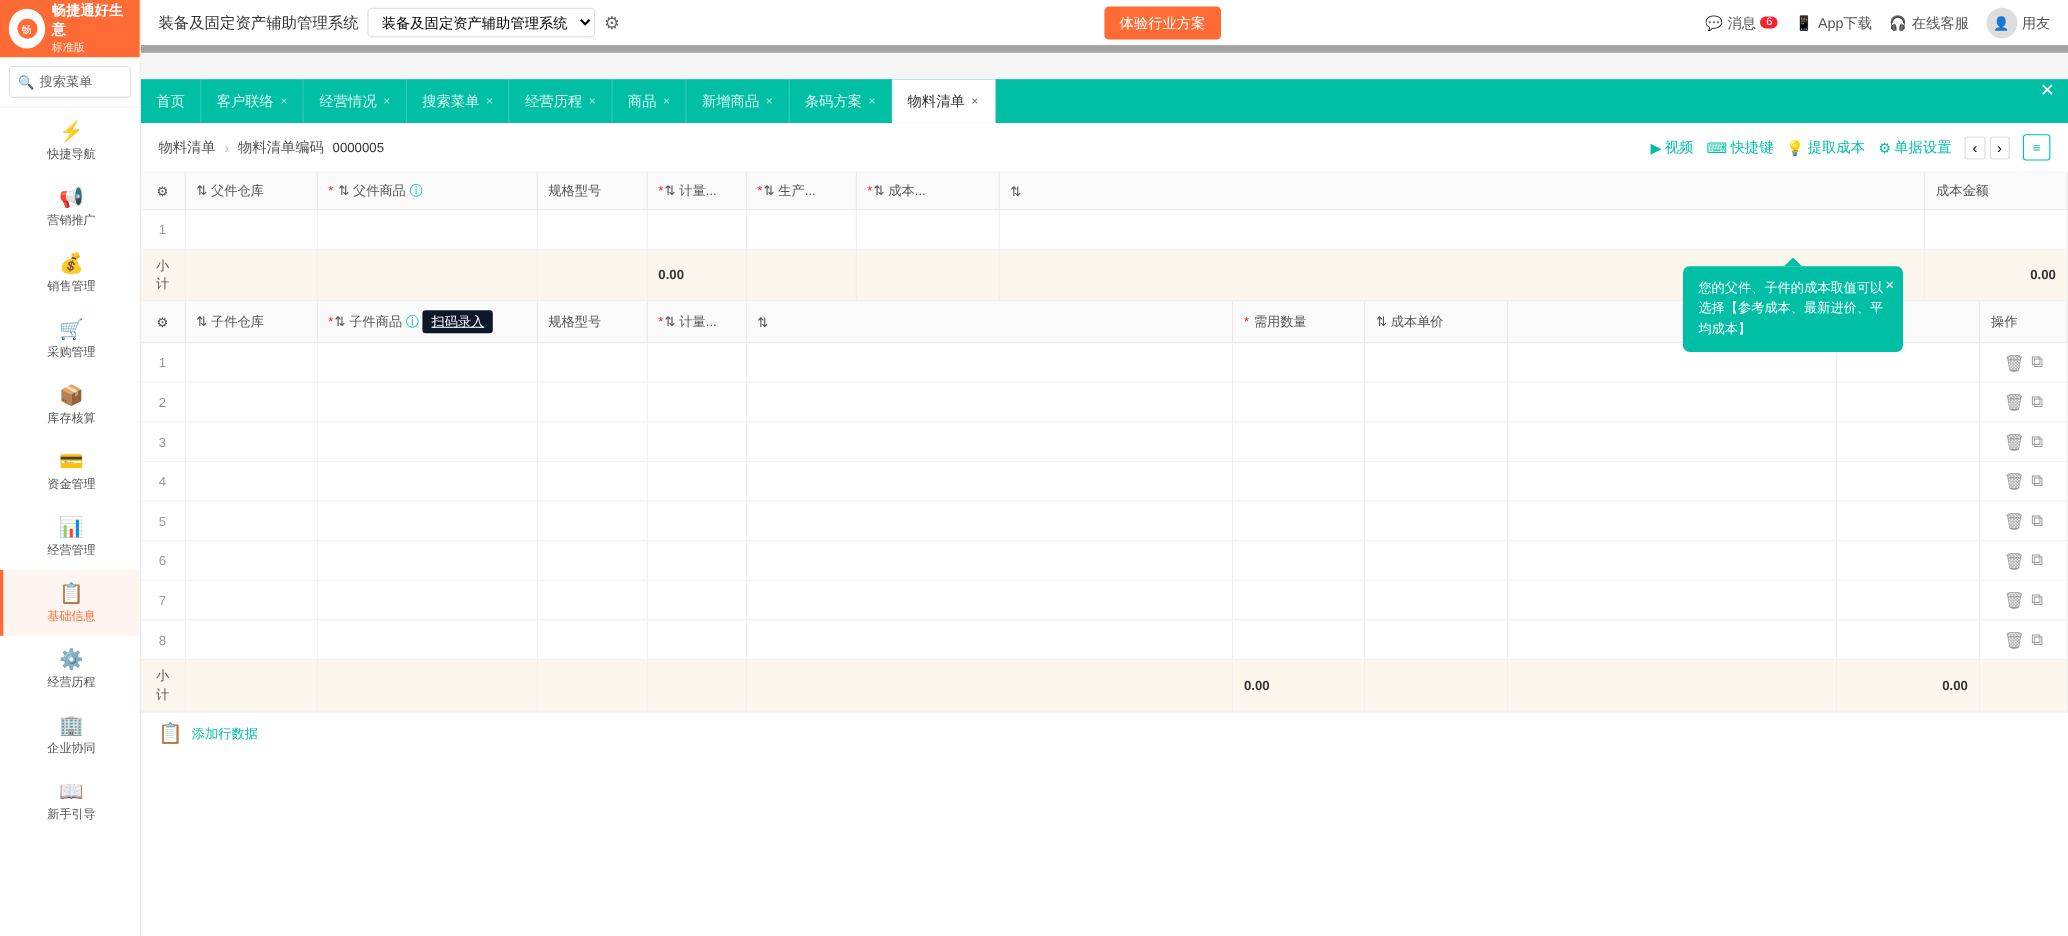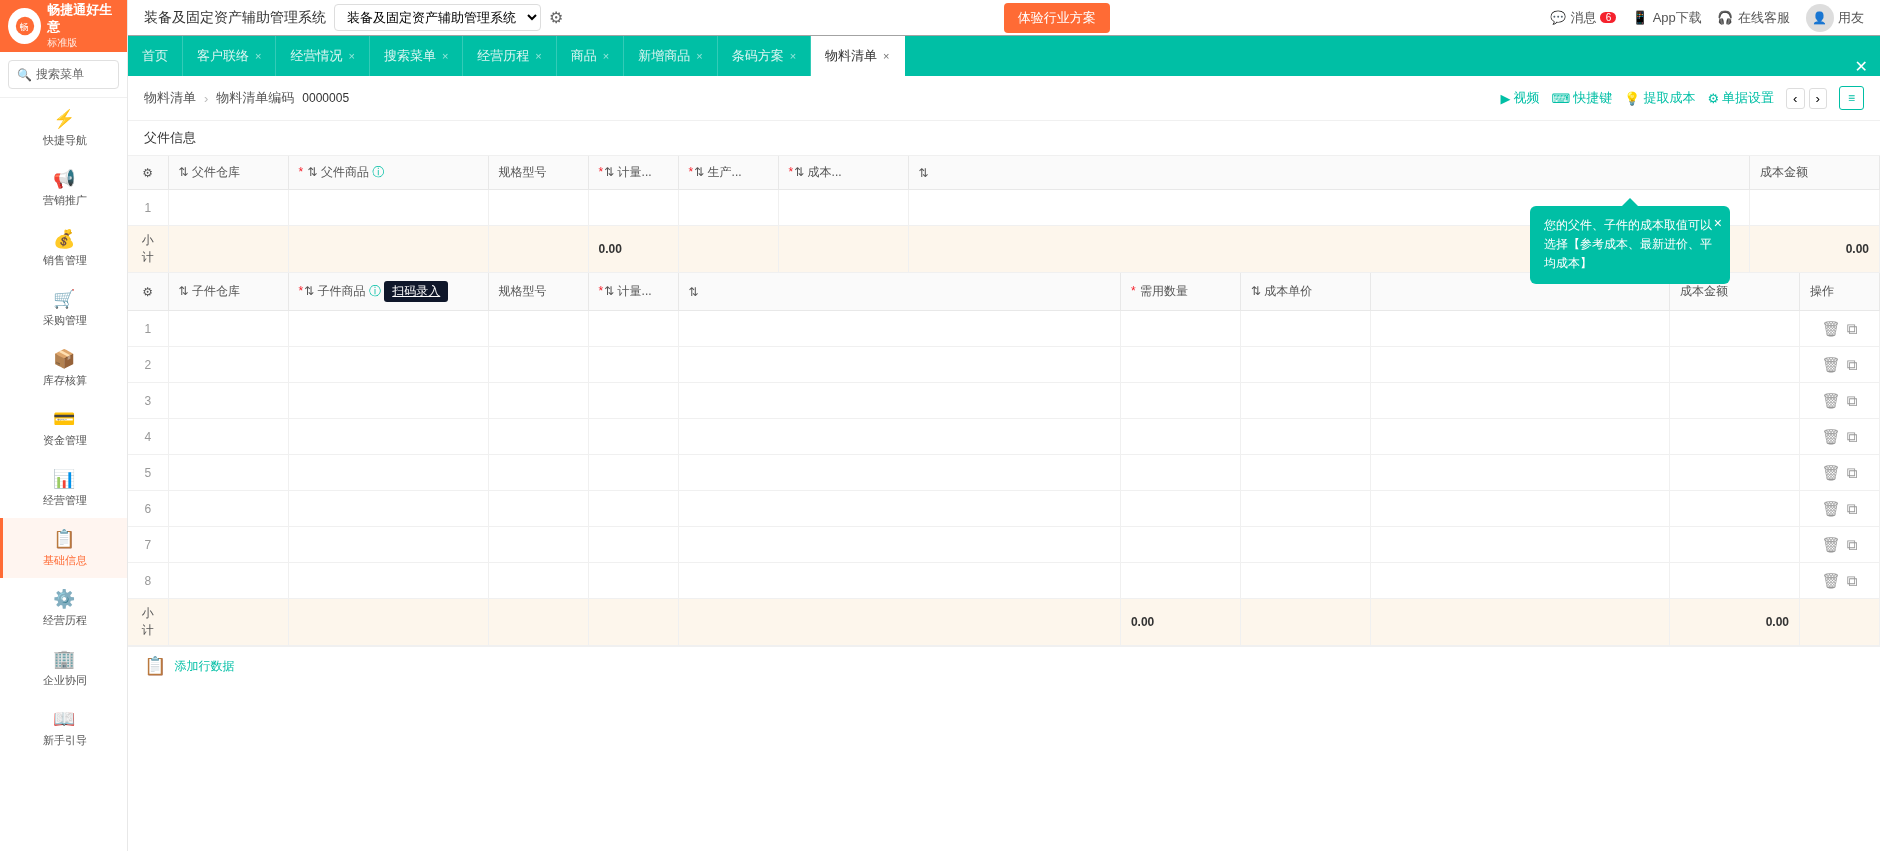--- a/index.html
+++ b/index.html
@@ -17,33 +17,33 @@
     .sidebar-nav { flex: 1; overflow-y: auto; }
     .sidebar-item { display: flex; flex-direction: column; align-items: center; padding: 10px 6px; cursor: pointer; color: #555; border-left: 3px solid transparent; transition: all 0.2s; }
     .sidebar-item.active { background: #fff5f0; color: #ff6b35; border-left-color: #ff6b35; }
     .sidebar-item-icon { font-size: 18px; margin-bottom: 3px; }
     .sidebar-item-label { font-size: 11px; text-align: center; }
 
     
     .main { flex: 1; display: flex; flex-direction: column; overflow: hidden; }
 
     
-    .topbar { background: #fff; border-bottom: 1px solid #a3a3a3; display: flex; align-items: center; padding: 0 16px; height: 36px; justify-content: space-between; flex-shrink: 0; }
+    .topbar { background: #fff; border-bottom: 7px solid #a3a3a3; display: flex; align-items: center; padding: 0 16px; height: 48px; justify-content: space-between; flex-shrink: 0; }
     .topbar-left { display: flex; align-items: center; gap: 8px; }
     .topbar-title { font-size: 14px; color: #333; font-weight: 500; }
     .topbar-select { border: 1px solid #ddd; border-radius: 4px; padding: 4px 8px; font-size: 13px; background: #fff; }
     .topbar-settings { color: #666; cursor: pointer; font-size: 16px; }
     .topbar-trial-btn { background: #ff6b35; color: #fff; border: none; border-radius: 4px; padding: 6px 14px; font-size: 13px; cursor: pointer; }
     .topbar-right { display: flex; align-items: center; gap: 16px; color: #555; font-size: 13px; }
     .topbar-right-item { display: flex; align-items: center; gap: 4px; cursor: pointer; }
     .badge { background: #f5222d; color: #fff; border-radius: 10px; padding: 0 5px; font-size: 10px; min-width: 16px; text-align: center; }
     .user-avatar { width: 28px; height: 28px; border-radius: 50%; background: #ddd; display: flex; align-items: center; justify-content: center; font-size: 12px; color: #666; }
 
     
-    .nav-tabs { background: #00bfa5; display: flex; align-items: flex-end; flex-shrink: 0; overflow-x: auto; height: 40px; }
+    .nav-tabs { background: #00bfa5; display: flex; align-items: flex-start; flex-shrink: 0; overflow-x: auto; height: 40px; margin-top: 24px; }
     .nav-tab { padding: 0 14px; height: 40px; display: flex; align-items: center; gap: 4px; cursor: pointer; color: rgba(255,255,255,0.85); font-size: 13px; white-space: nowrap; border-right: 1px solid rgba(255,255,255,0.2); flex-shrink: 0; }
     .nav-tab.active { background: #fff; color: #333; font-weight: 500; }
     .nav-tab-close { font-size: 11px; opacity: 0.7; margin-left: 2px; }
     .close-all { margin-left: auto; color: #fff; padding: 0 12px; cursor: pointer; font-size: 16px; flex-shrink: 0; }
 
     
     .content { flex: 1; background: #fff; overflow-y: auto; padding: 0; }
 
     
     .breadcrumb-bar { display: flex; align-items: center; padding: 10px 16px; border-bottom: 1px solid #f0f0f0; gap: 8px; }
@@ -274,21 +274,20 @@
         <button style="border:1px solid #00bfa5;background:#fff;color:#00bfa5;border-radius:3px;cursor:pointer;padding:4px 8px;font-size:12px;">≡</button>
       </div>
     </div>
 
     <div class="tooltip-popup" style="position:absolute;top:130px;right:150px;">
       <span class="tooltip-close">×</span>
       <span>您的父件、子件的成本取值可以选择【参考成本、最新进价、平均成本】</span>
     </div>
 
     <div class="section">
-      <div class="section-title">父件信息</div>
       <table class="data-table">
         <thead>
           <tr>
             <th class="col-settings">
               <span>⚙</span>
             </th>
             <th class="col-warehouse">
               <span>⇅</span> 父件仓库
             </th>
             <th class="col-product">

